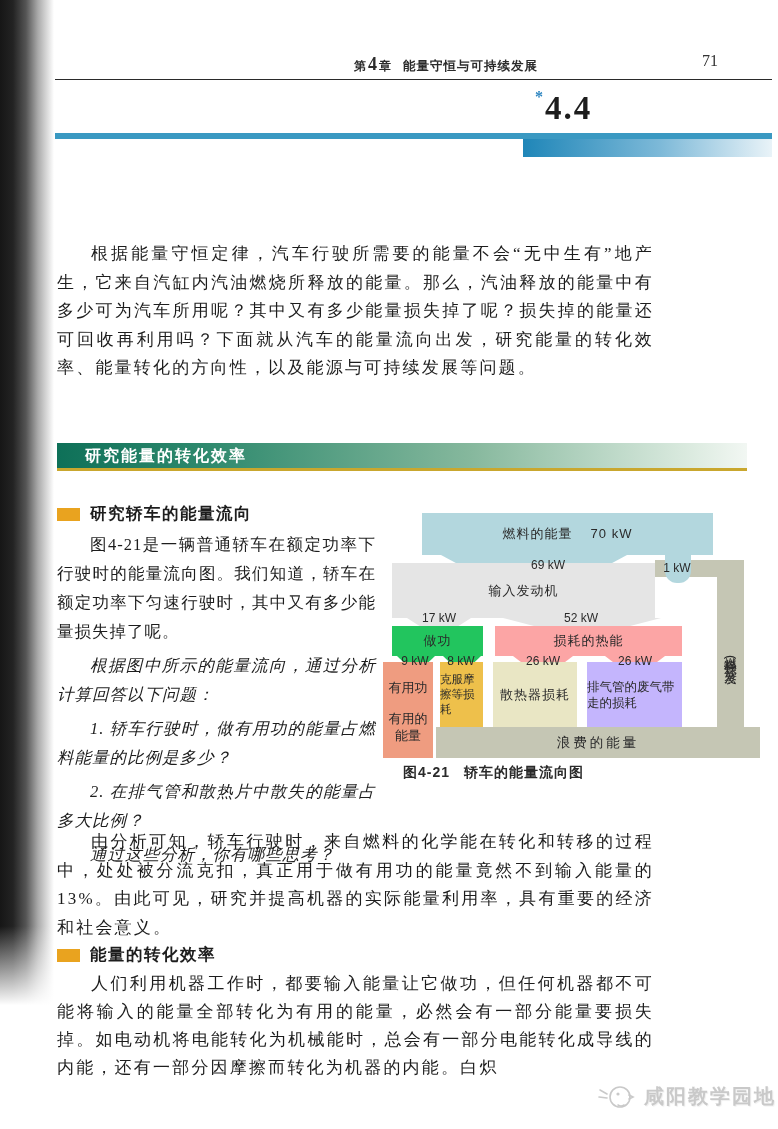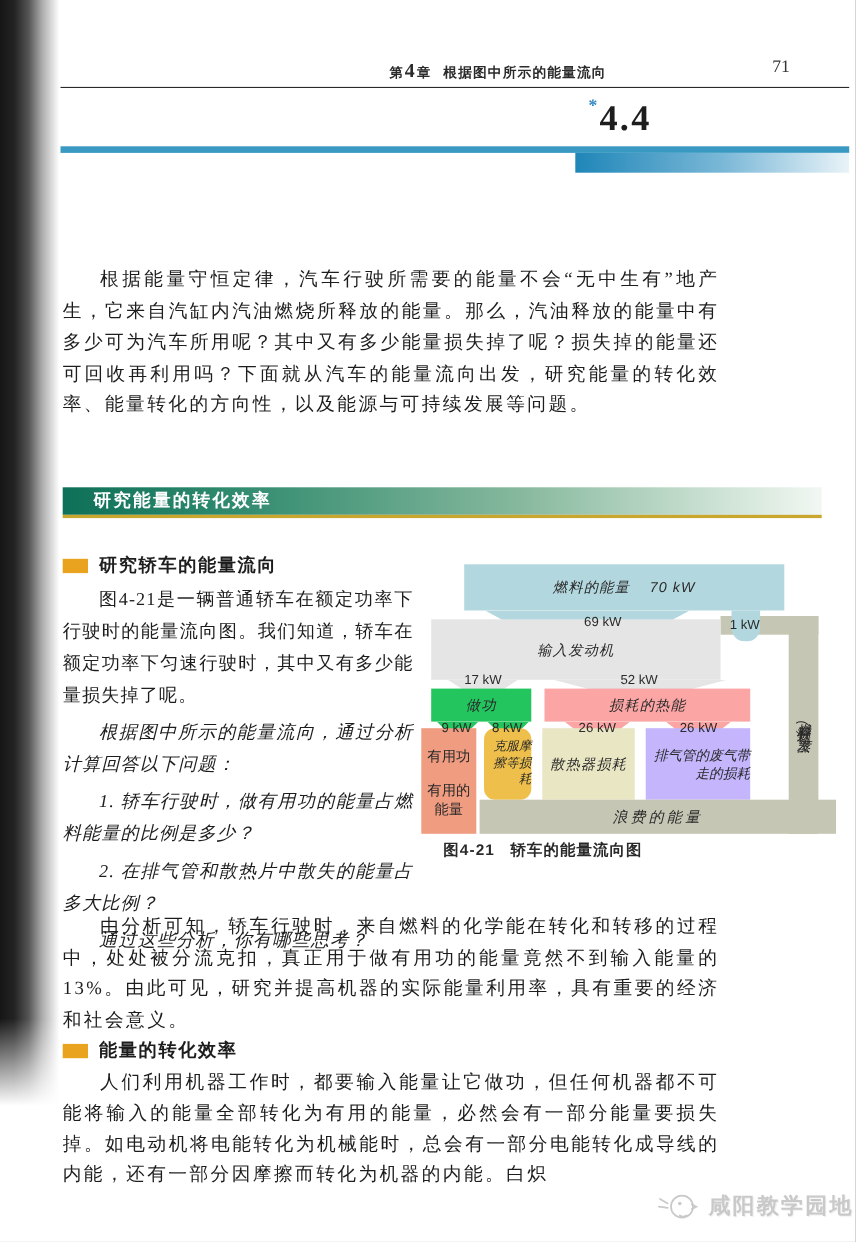--- a/index.html
+++ b/index.html
@@ -43,21 +43,21 @@
   .hrow b{font-size:16.5px;letter-spacing:1.5px;font-family:"Liberation Sans",sans-serif;}
   .leftcol p{width:319px;margin:5px 0 0;font-size:16.5px;line-height:29px;letter-spacing:1px;
              text-align:justify;text-indent:2em;}
   .kai{font-style:italic;}
   
   .h2row{position:absolute;left:57px;top:944px;display:flex;align-items:center;height:22px;}
   
   .fig{position:absolute;left:383px;top:513px;width:395px;height:275px;
        font-family:"Liberation Sans",sans-serif;color:#2a2a2a;}
   .nd{position:absolute;display:flex;align-items:center;justify-content:center;
-      text-align:right;font-size:13px;letter-spacing:1px;line-height:16px;font-style:italic;}
+      text-align:left;font-size:13px;letter-spacing:1px;line-height:16px;}
   .lab{position:absolute;font-size:12px;letter-spacing:0;text-align:center;z-index:6;
        white-space:nowrap;}
   .c-blue{background:#b3d7de;} .c-orange{background:#e5e5e5;} .c-pink{background:#22c55e;}
   .c-green{background:#fca5a5;} .c-salmon{background:#ef9c80;} .c-yellow{background:#eec04b;}
   .c-beige{background:#e9e6c4;} .c-bgray{background:#c4b5fd;} .c-olive{background:#c5c6b4;}
   .funnel{position:absolute;clip-path:polygon(0 0,100% 0,78% 100%,22% 100%);}
   .semicirc{position:absolute;border-radius:0 0 12px 12px;}
   .vtext{writing-mode:vertical-rl;letter-spacing:2px;font-size:12.5px;}
   .caption{position:absolute;left:20px;top:251px;font-size:14px;font-weight:bold;letter-spacing:1px;}
   .caption .gap{display:inline-block;width:14px;}
@@ -68,21 +68,21 @@
 </style>
 </head>
 <body>
 
 <div id="page">
 
   <div class="spine"></div>
   <div class="spine-fade"></div>
 
   <div class="chapterline">
-    <span class="sm">第</span><span class="num">4</span><span class="sm">章</span><span class="ct">根据图中所示的能量流向</span>
+    <span class="sm">第</span><span class="num">4</span><span class="sm">章</span><span class="ct">能量守恒与可持续发展</span>
   </div>
   <div class="pageno">71</div>
   <div class="headrule"></div>
 
   <div class="asterisk">*</div>
   <div class="secnum">4.4</div>
   <div class="tealbar"></div>
   <div class="gradbar"></div>
 
   <p class="para intro">根据能量守恒定律，汽车行驶所需要的能量不会“无中生有”地产生，它来自汽缸内汽油燃烧所释放的能量。那么，汽油释放的能量中有多少可为汽车所用呢？其中又有多少能量损失掉了呢？损失掉的能量还可回收再利用吗？下面就从汽车的能量流向出发，研究能量的转化效率、能量转化的方向性，以及能源与可持续发展等问题。</p>
@@ -132,21 +132,21 @@
     <div class="funnel c-pink" style="left:60px;top:143px;width:38px;height:8px;"></div>
     <div class="lab" style="left:54px;top:141px;width:48px;">8 kW</div>
     <div class="funnel c-green" style="left:130px;top:143px;width:60px;height:10px;"></div>
     <div class="lab" style="left:125px;top:141px;width:70px;">26 kW</div>
     <div class="funnel c-green" style="left:222px;top:143px;width:60px;height:10px;"></div>
     <div class="lab" style="left:217px;top:141px;width:70px;">26 kW</div>
 
     <div class="nd c-salmon" style="left:0;top:149px;width:50px;height:96px;"></div>
     <div class="lab" style="left:0;top:166px;width:50px;font-size:13px;">有用功</div>
     <div class="lab" style="left:0;top:197px;width:50px;font-size:13px;white-space:normal;line-height:17px;">有用的能量</div>
-    <div class="nd c-yellow" style="left:57px;top:149px;width:43px;height:65px;font-size:11.5px;line-height:15px;letter-spacing:0;border-radius:10px;">克服摩擦等损耗</div>
+    <div class="nd c-yellow" style="left:57px;top:149px;width:43px;height:65px;font-size:11.5px;line-height:15px;letter-spacing:0;">克服摩擦等损耗</div>
     <div class="nd c-beige" style="left:110px;top:149px;width:84px;height:65px;">散热器损耗</div>
     <div class="nd c-bgray" style="left:204px;top:149px;width:95px;height:65px;font-size:12.5px;letter-spacing:0;">排气管的废气带走的损耗</div>
     <div class="nd c-olive" style="left:53px;top:214px;width:324px;height:31px;font-size:13.5px;letter-spacing:3px;">浪费的能量</div>
 
     <div class="caption">
       <span>图4-21</span><span class="gap"></span><span>轿车的能量流向图</span>
     </div>
   </div>
 
   <p class="para analysis">由分析可知，轿车行驶时，来自燃料的化学能在转化和转移的过程中，处处被分流克扣，真正用于做有用功的能量竟然不到输入能量的13%。由此可见，研究并提高机器的实际能量利用率，具有重要的经济和社会意义。</p>

